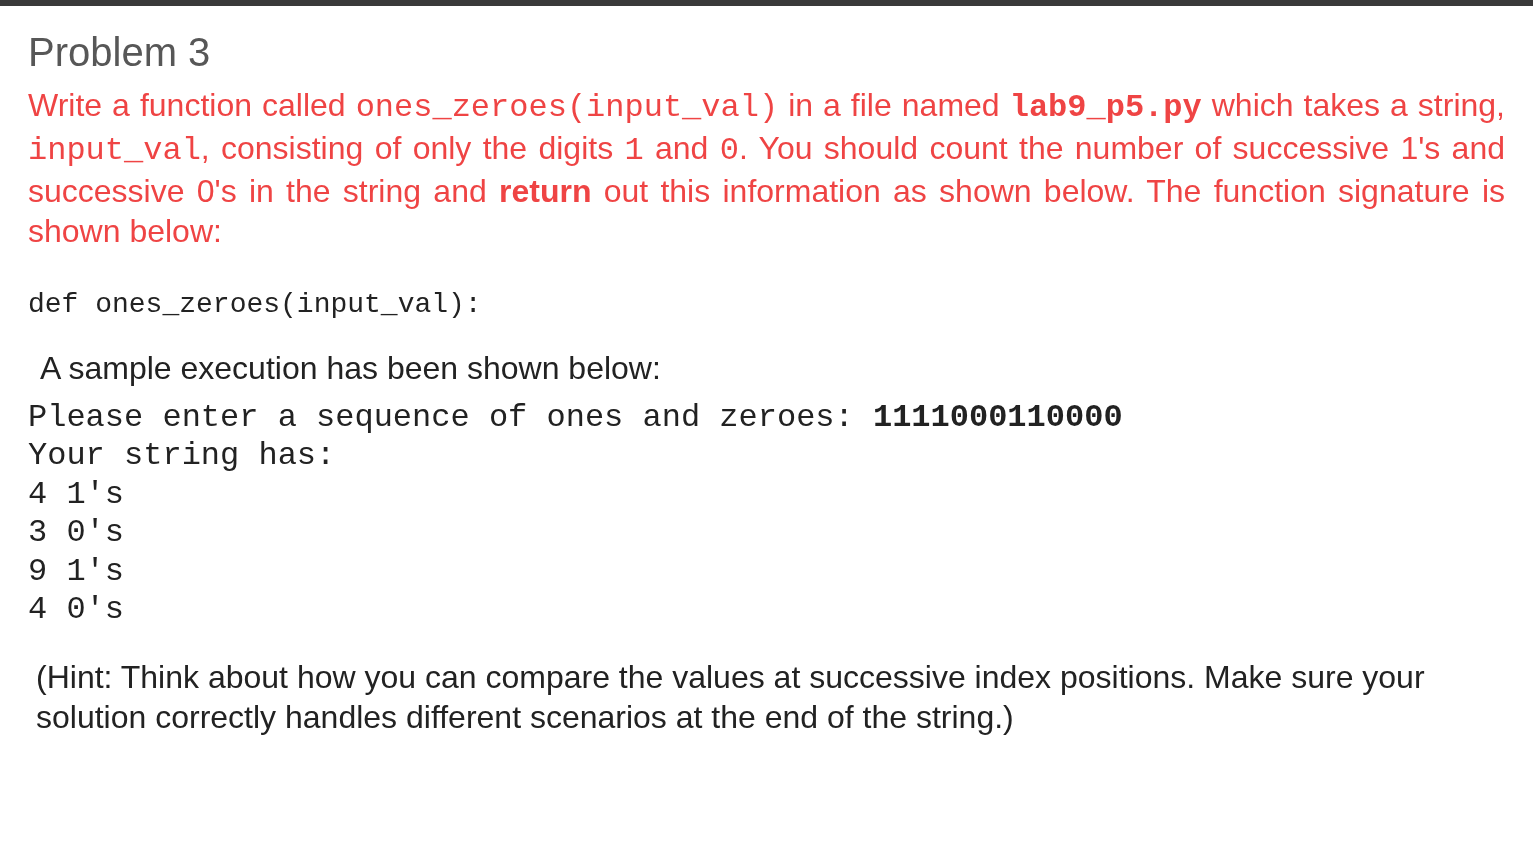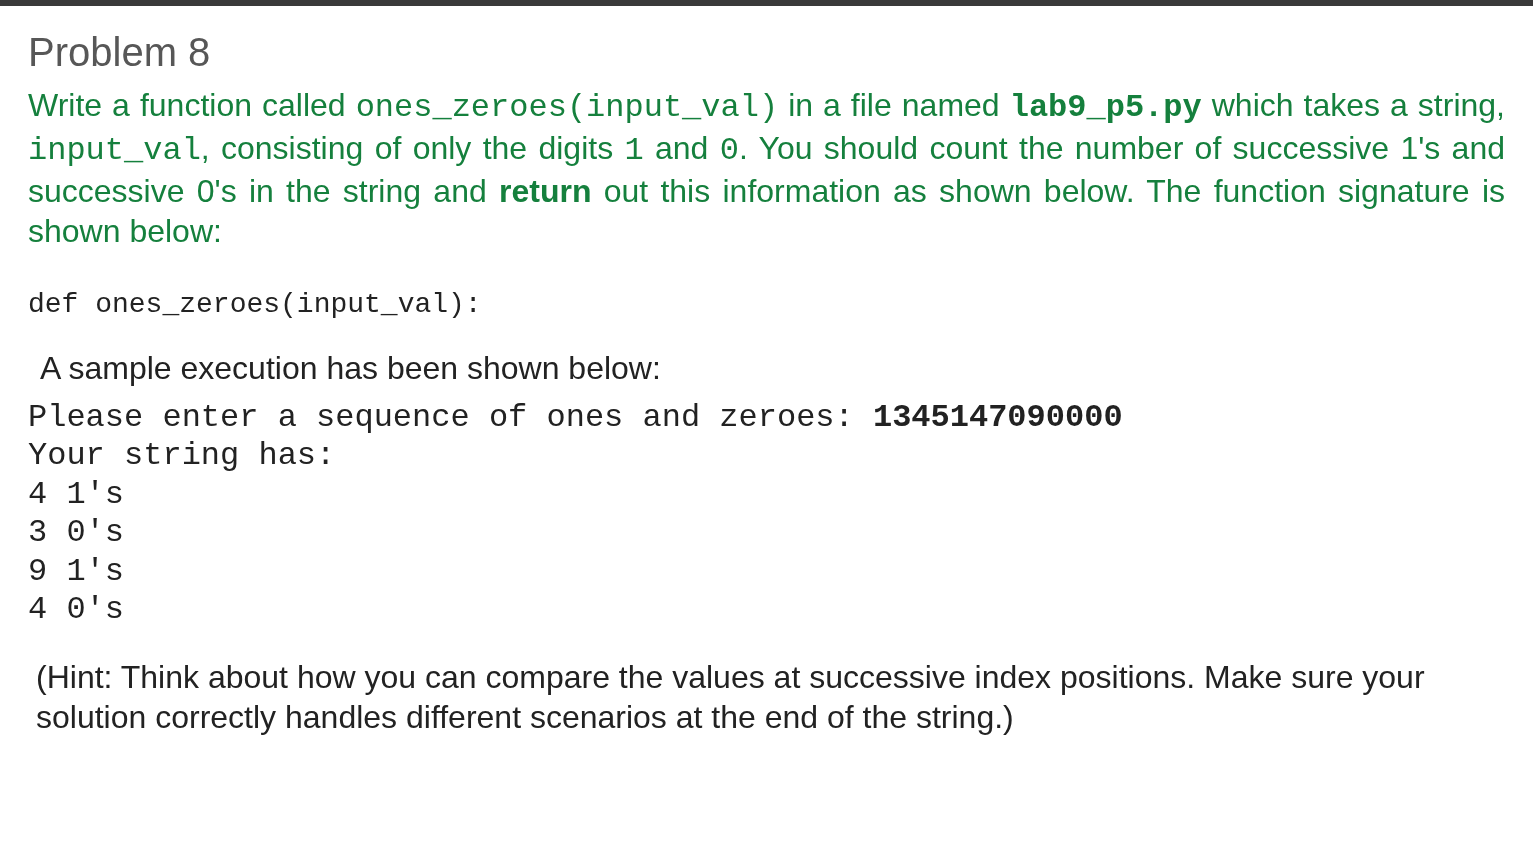--- a/index.html
+++ b/index.html
@@ -22,21 +22,21 @@
   }
   .heading {
     font-size: 40px;
     color: #575757;
     margin: 10px 0 10px 0;
     font-weight: 400;
   }
   .body-text {
     font-size: 32px;
     line-height: 1.25;
-    color: #15803d;
+    color: #ef4444;
     text-align: justify;
     margin: 0 0 36px 0;
   }
   .body-text .mono {
     font-family: "Courier New", Courier, monospace;
   }
   .body-text .bold {
     font-weight: 700;
   }
   .body-text .bold-mono {
@@ -76,32 +76,32 @@
     margin: 8px;
   }
 </style>
 </head>
 <body>
 
 <div class="top-bar"></div>
 
 <div class="page">
 
-  <div class="heading">Problem 8</div>
+  <div class="heading">Problem 3</div>
 
   <p class="body-text">
     <span>Write a function called </span><span class="mono">ones_zeroes(input_val)</span><span> in a file named </span><span class="bold-mono">lab9_p5.py</span><span> which takes a string, </span><span class="mono">input_val</span><span>, consisting of only the digits </span><span class="mono">1</span><span>  and </span><span class="mono">0</span><span>. You should count the number of successive 1's and successive 0's in the string and </span><span class="bold">return</span><span> out this information as shown below. The function signature is shown below:</span>
   </p>
 
   <div class="mono-block">def ones_zeroes(input_val):</div>
 
   <p class="sample-intro">A sample execution has been shown below:</p>
 
   <div class="sample-block">
-    <div class="sample-line"><span>Please enter a sequence of ones and zeroes: </span><span class="bold-mono">1345147090000</span></div>
+    <div class="sample-line"><span>Please enter a sequence of ones and zeroes: </span><span class="bold-mono">1111000110000</span></div>
     <div class="sample-line">Your string has:</div>
     <div class="sample-line">4 1's</div>
     <div class="sample-line">3 0's</div>
     <div class="sample-line">9 1's</div>
     <div class="sample-line">4 0's</div>
   </div>
 
   <p class="hint">(Hint: Think about how you can compare the values at successive index positions. Make sure your solution correctly handles different scenarios at the end of the string.)</p>
 
 </div>

